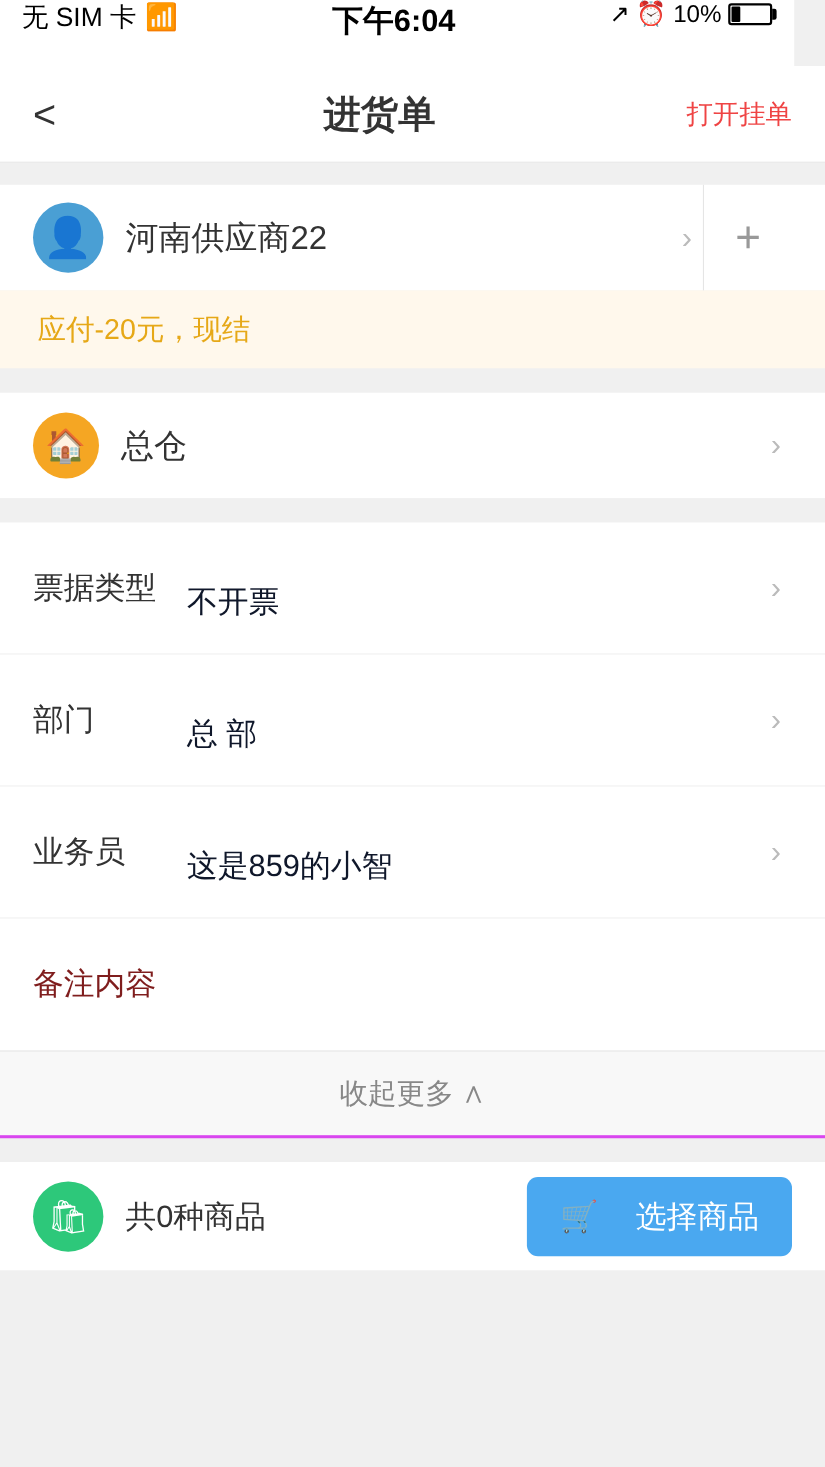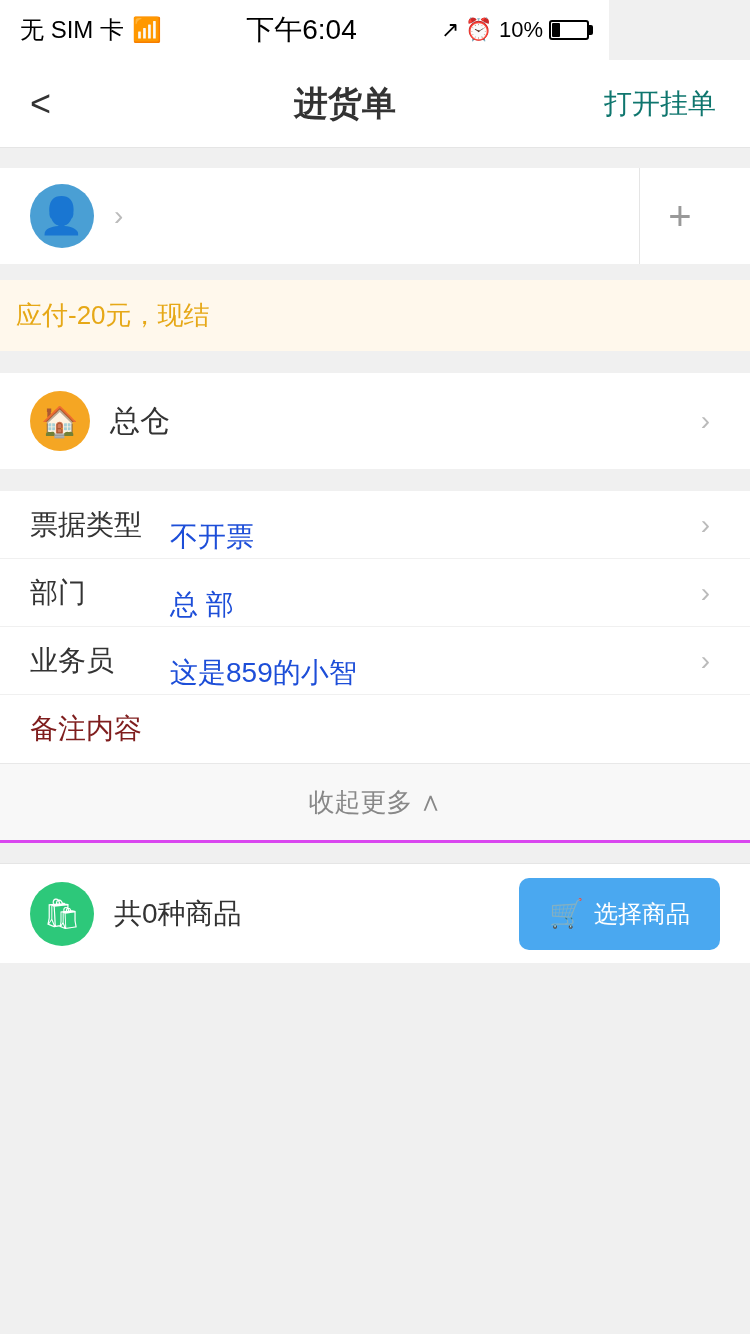--- a/index.html
+++ b/index.html
@@ -8,32 +8,32 @@
       width: 750px;
       min-height: 1334px;
       font-family: -apple-system, "PingFang SC", "Helvetica Neue", Arial, sans-serif;
       background: #f0f0f0;
       font-size: 28px;
       color: #333;
     }
 
     
     .status-bar {
-      width: 609px;
+      width: 722px;
       height: 60px;
       background: #fff;
       display: flex;
-      align-items: center;
+      align-items: flex-start;
       justify-content: space-between;
       padding: 0 20px;
       font-size: 24px;
       color: #000;
     }
     .status-left { display: flex; align-items: center; gap: 8px; }
-    .status-center { font-size: 28px; font-weight: 400; }
+    .status-center { font-size: 28px; font-weight: 700; }
     .status-right { display: flex; align-items: center; gap: 6px; font-size: 22px; }
 
     
     .nav-bar {
       width: 750px;
       height: 88px;
       background: #fff;
       display: flex;
       align-items: center;
       justify-content: space-between;
@@ -47,25 +47,25 @@
       width: 60px;
     }
     .nav-title {
       font-size: 34px;
       font-weight: 700;
       color: #333;
       flex: 1;
       text-align: center;
     }
     .nav-right {
-      font-size: 28px;
-      color: #0f766e;
+      font-size: 24px;
+      color: #ef4444;
       cursor: pointer;
       width: 120px;
-      text-align: center;
+      text-align: right;
     }
 
     
     .section-gap {
       height: 20px;
       background: #f0f0f0;
     }
 
     
     .supplier-section {
@@ -113,24 +113,23 @@
       align-items: center;
       justify-content: center;
       font-size: 40px;
       color: #999;
       cursor: pointer;
     }
 
     
     .notice-bar {
       background: #fff8ec;
-      padding: 18px 16px;
+      padding: 18px 34px;
       font-size: 26px;
       color: #e6a817;
-      margin-top: 16px;
     }
 
     
     .warehouse-section {
       background: #fff;
       padding: 0 30px;
       display: flex;
       align-items: center;
       height: 96px;
       margin-top: 2px;
@@ -158,35 +157,35 @@
 
     
     .form-section {
       background: #fff;
       margin-top: 2px;
     }
     .form-row {
       display: flex;
       align-items: center;
       padding: 0 30px;
-      height: 68px;
+      height: 120px;
       border-bottom: 1px solid #f0f0f0;
     }
     .form-row:last-child {
       border-bottom: none;
     }
     .form-label {
       font-size: 28px;
       color: #333;
       width: 140px;
       flex-shrink: 0;
     }
     .form-value {
       font-size: 28px;
-      color: #1d4ed8;
+      color: #0f172a;
       flex: 1;
       margin-top: 24px;
     }
     .form-placeholder {
       font-size: 28px;
       color: #7f1d1d;
       flex: 1;
     }
 
     
@@ -233,22 +232,23 @@
       border-radius: 10px;
       height: 72px;
       padding: 0 30px;
       display: flex;
       align-items: center;
       justify-content: center;
       cursor: pointer;
       gap: 10px;
     }
     .select-btn-text {
-      font-size: 24px;
+      font-size: 28px;
       color: #fff;
+      margin-left: 24px;
     }
 
     
     .rest-area {
       background: #f0f0f0;
       flex: 1;
       min-height: 300px;
     }
 
     
@@ -307,20 +307,21 @@
   <div class="nav-right">打开挂单</div>
 </div>
 
 <div class="section-gap"></div>
 
 <div class="supplier-section">
   <div class="supplier-row">
     <div class="avatar-circle">
       <span class="avatar-icon">👤</span>
     </div>
+    <span class="supplier-name">河南供应商22</span>
     <span class="chevron-right">›</span>
   </div>
   <div class="add-btn">+</div>
 </div>
 
 <div class="notice-bar">
   <span>应付-20元，现结</span>
 </div>
 
 <div class="section-gap"></div>

